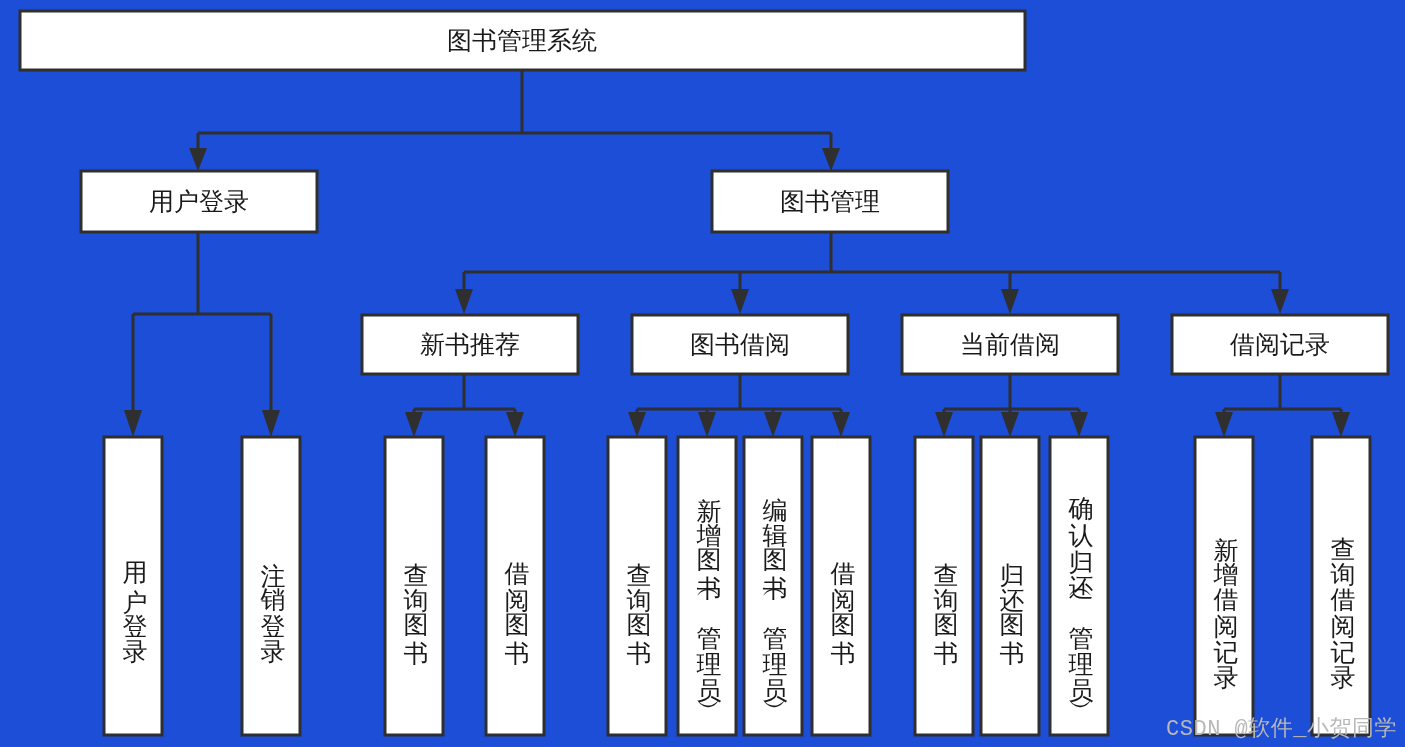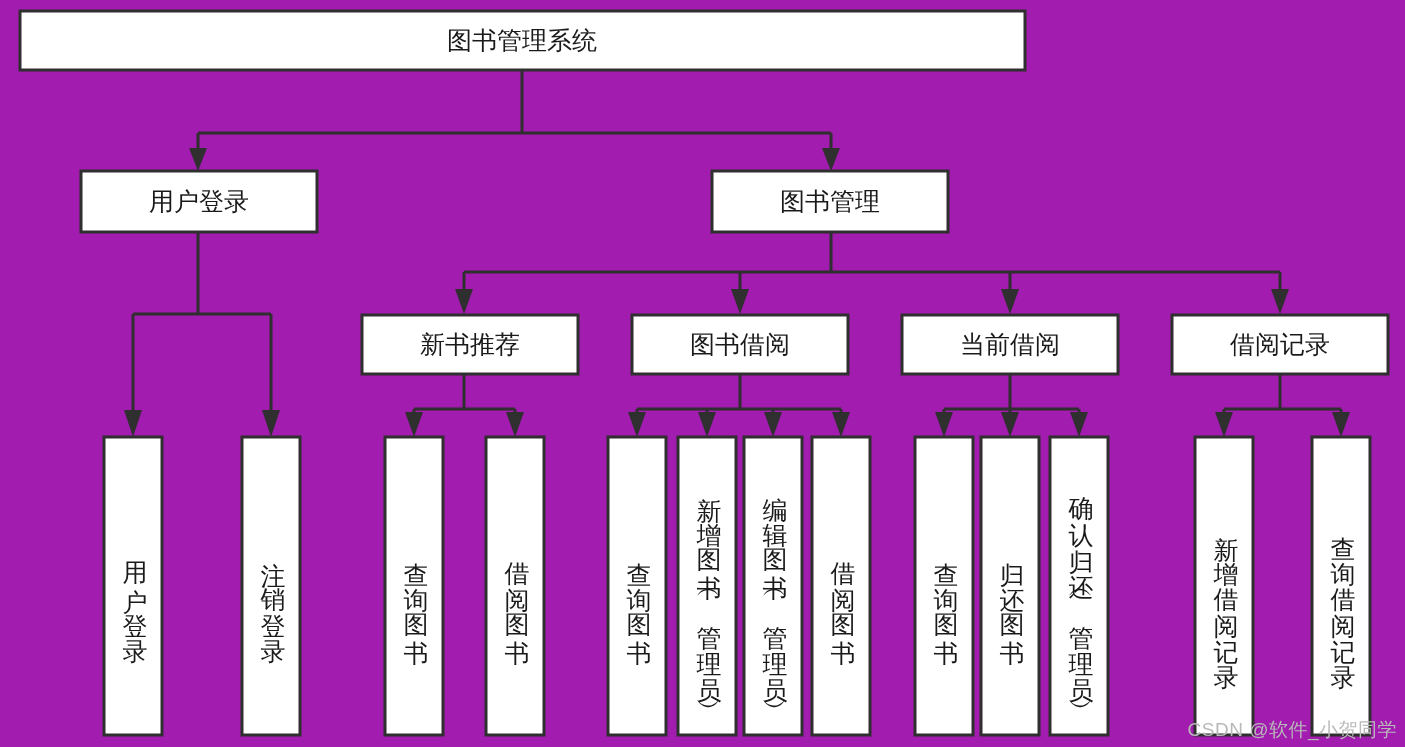--- a/index.html
+++ b/index.html
@@ -10,21 +10,21 @@
   body {
     width: 1405px;
     height: 747px;
     font-family: "Liberation Sans", "DejaVu Sans", sans-serif;
     overflow: hidden;
   }
   #diagram-root {
     position: relative;
     width: 1405px;
     height: 747px;
-    background: #a21caf;
+    background: #1d4ed8;
   }
   svg#chart-svg {
     position: absolute;
     top: 0;
     left: 0;
     width: 1405px;
     height: 747px;
     display: block;
   }
   .node-box {
@@ -54,22 +54,22 @@
     stroke-linecap: butt;
   }
   .arrow-head {
     fill: #2f2f2f;
     stroke: none;
   }
   .watermark {
     position: absolute;
     right: 8px;
     bottom: 4px;
-    font-family: Liberation Sans, sans-serif;
-    font-size: 19px;
+    font-family: Liberation Mono, monospace;
+    font-size: 22px;
     color: #b8b8b8;
     letter-spacing: 0.5px;
     white-space: nowrap;
     user-select: none;
   }
 </style>
 </head>
 <body>
 
 <div id="diagram-root">

